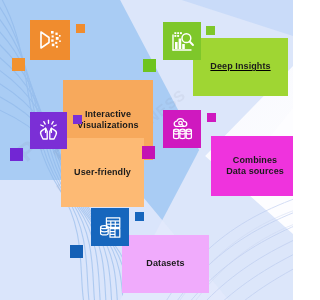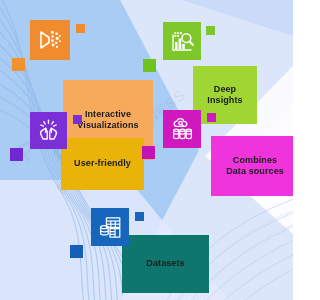--- a/index.html
+++ b/index.html
@@ -128,39 +128,39 @@
   .sq { position: absolute; }
 
   
   
   #card-interactive .card-panel { left: 33px; top: 28px; width: 90px; height: 80px; background: #f7a95c; margin-top: 32px; }
   #card-interactive .card-icon  { left: 0px;  top: 0px;  width: 40px; height: 40px; background: #f08c2e; }
   #card-interactive .sq-a { left: 46px; top: 4px;  width: 9px;  height: 9px;  background: #f08c2e; }
   #card-interactive .sq-b { left: -18px; top: 38px; width: 13px; height: 13px; background: #f2922f; }
 
   
-  #card-insights .card-panel { left: 30px; top: 44px; width: 64px; height: 58px; background: #9fd633; }
+  #card-insights .card-panel { left: 30px; top: 16px; width: 95px; height: 58px; background: #9fd633; text-decoration: underline; }
   #card-insights .card-icon  { left: 0px;  top: 0px;  width: 38px; height: 38px; background: #7ec72a; }
   #card-insights .sq-a { left: 43px; top: 4px;  width: 9px;  height: 9px;  background: #7ec72a; }
   #card-insights .sq-b { left: -20px; top: 37px; width: 13px; height: 13px; background: #6ec41f; }
 
   
-  #card-user .card-panel { left: 31px; top: 26px; width: 83px; height: 52px; background: #eab308; }
+  #card-user .card-panel { left: 31px; top: 26px; width: 83px; height: 69px; background: #fdba74; }
   #card-user .card-icon  { left: 0px;  top: 0px;  width: 37px; height: 37px; background: #7b2fd6; }
   #card-user .sq-a { left: 43px; top: 3px;  width: 9px;  height: 9px;  background: #7b2fd6; }
   #card-user .sq-b { left: -20px; top: 36px; width: 13px; height: 13px; background: #7226d4; }
 
   
   #card-combines .card-panel { left: 48px; top: 26px; width: 88px; height: 60px; background: #ef33dd; }
   #card-combines .card-icon  { left: 0px;  top: 0px;  width: 38px; height: 38px; background: #cf19bf; }
   #card-combines .sq-a { left: 44px; top: 3px;  width: 9px;  height: 9px;  background: #cf19bf; }
   #card-combines .sq-b { left: -21px; top: 36px; width: 13px; height: 13px; background: #c413b4; }
 
   
-  #card-datasets .card-panel { left: 31px; top: 27px; width: 87px; height: 58px; background: #0f766e; }
+  #card-datasets .card-panel { left: 31px; top: 27px; width: 87px; height: 58px; background: #f0abfc; }
   #card-datasets .card-icon  { left: 0px;  top: 0px;  width: 38px; height: 38px; background: #1666bd; }
   #card-datasets .sq-a { left: 44px; top: 4px;  width: 9px;  height: 9px;  background: #1666bd; }
   #card-datasets .sq-b { left: -21px; top: 37px; width: 13px; height: 13px; background: #1460b6; }
 
   #card-interactive { left: 30px;  top: 20px;  }
   #card-insights    { left: 163px; top: 22px;  }
   #card-user        { left: 30px;  top: 112px; }
   #card-combines    { left: 163px; top: 110px; }
   #card-datasets    { left: 91px;  top: 208px; }
 </style>

